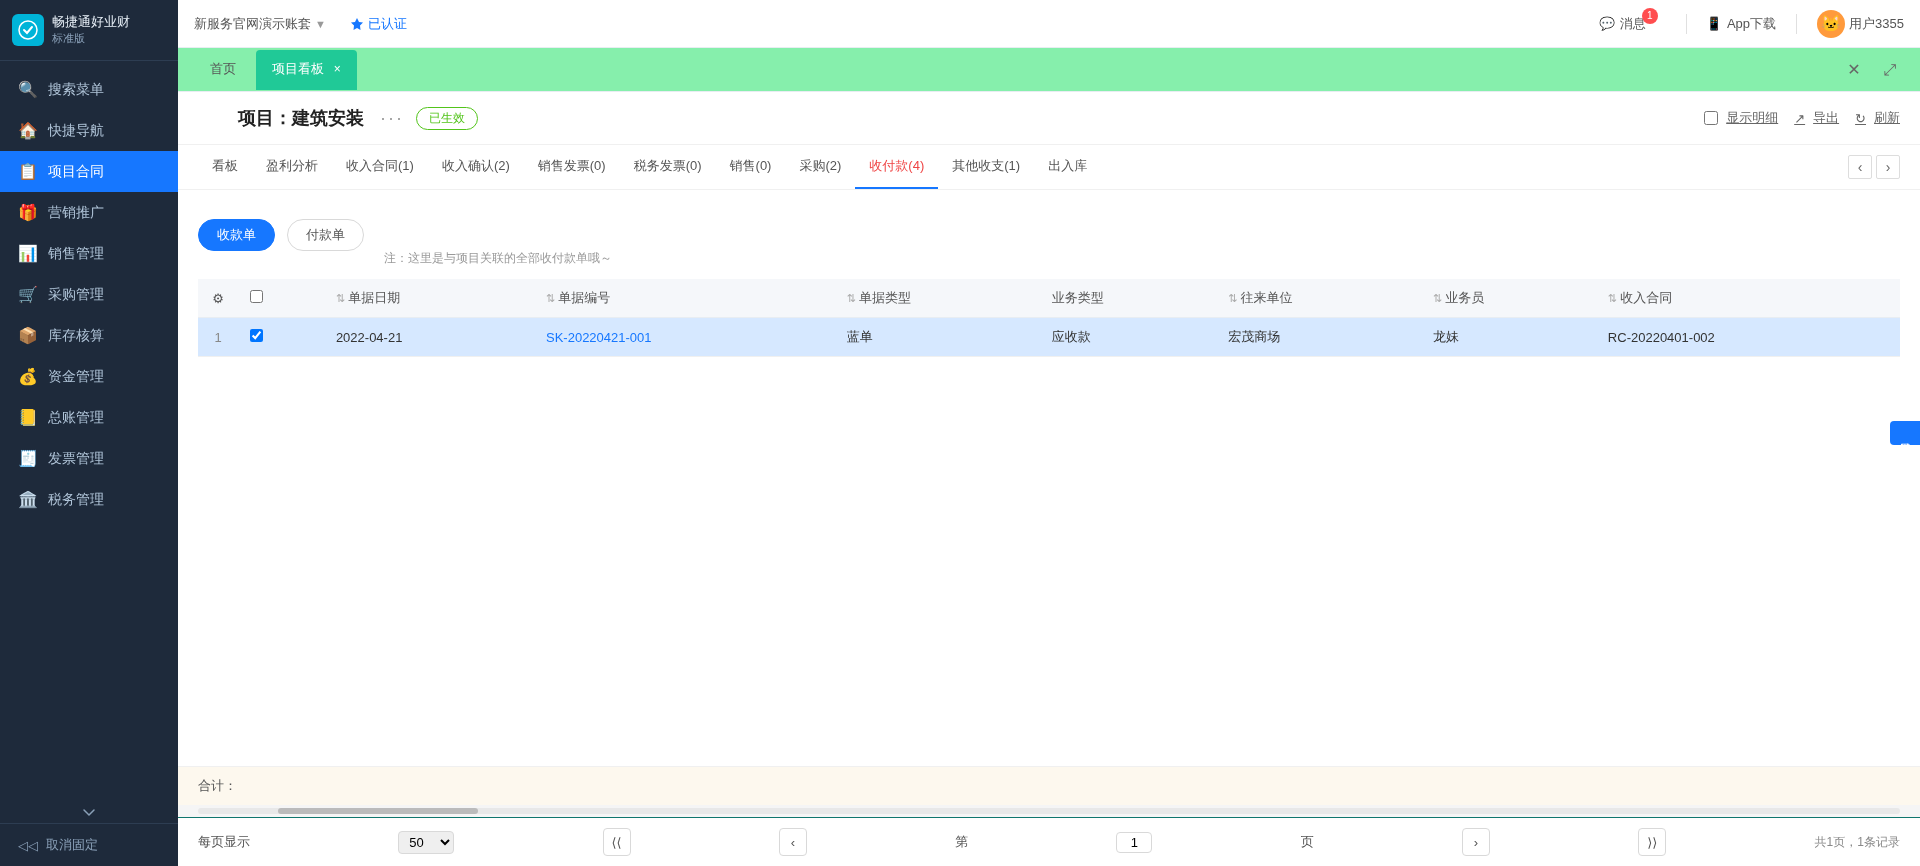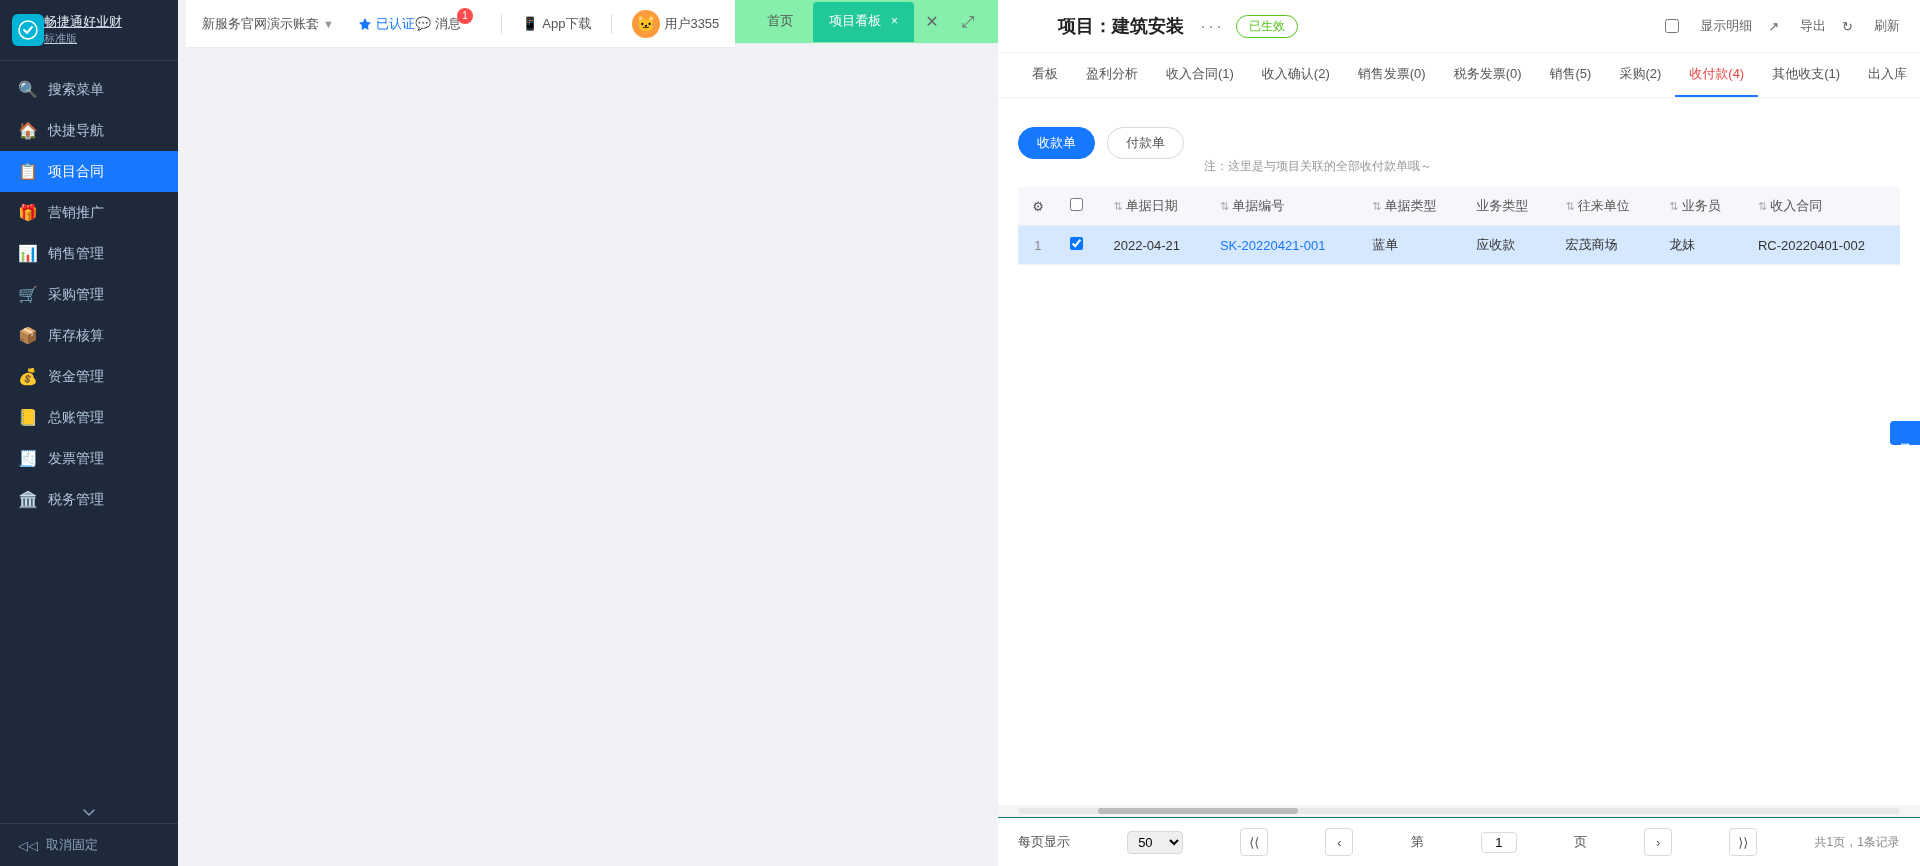--- a/index.html
+++ b/index.html
@@ -11,23 +11,23 @@
       min-width: 178px;
       background: #1e2a3b;
       color: #c8d4e0;
       display: flex;
       flex-direction: column;
       height: 100%;
     }
     .sidebar-header {
       display: flex;
       align-items: center;
+      gap: 8px;
       padding: 14px 12px;
       border-bottom: 1px solid #2d3d52;
-      text-decoration: underline;
     }
     .sidebar-logo {
       width: 32px;
       height: 32px;
       background: #00b4d8;
       border-radius: 6px;
       display: flex; align-items: center; justify-content: center;
       color: white; font-size: 14px; font-weight: bold;
     }
     .sidebar-title {
@@ -73,24 +73,23 @@
       align-items: center;
       justify-content: center;
       padding: 4px;
       color: #8aa0b8;
     }
 
     
     .main {
       flex: 1;
       display: flex;
-      flex-direction: row;
+      flex-direction: column;
       background: #f0f2f5;
       overflow: hidden;
-      padding-left: 8px;
     }
 
     
     .topbar {
       background: #ffffff;
       height: 48px;
       display: flex;
       align-items: center;
       padding: 0 16px;
       border-bottom: 1px solid #e8edf2;
@@ -233,24 +232,25 @@
     }
     .project-header-actions {
       margin-left: auto;
       display: flex;
       align-items: center;
       gap: 16px;
     }
     .header-action {
       display: flex;
       align-items: center;
-      gap: 21px;
+      gap: 8px;
       color: #666;
       font-size: 13px;
       cursor: pointer;
+      text-decoration: underline;
     }
     .header-checkbox {
       width: 14px; height: 14px;
       border: 1px solid #ccc;
       cursor: pointer;
     }
 
     
     .sub-tabs {
       display: flex;
@@ -604,21 +604,21 @@
     </div>
 
     <div class="sub-tabs">
 
       <div class="sub-tab">看板</div>
         <div class="sub-tab">盈利分析</div>
         <div class="sub-tab">收入合同(1)</div>
         <div class="sub-tab">收入确认(2)</div>
         <div class="sub-tab">销售发票(0)</div>
         <div class="sub-tab">税务发票(0)</div>
-        <div class="sub-tab">销售(5)</div>
+        <div class="sub-tab">销售(0)</div>
         <div class="sub-tab">采购(2)</div>
         <div class="sub-tab active">收付款(4)</div>
         <div class="sub-tab">其他收支(1)</div>
         <div class="sub-tab">出入库</div>
         <div class="sub-tabs-nav">
         <button class="sub-tabs-nav-btn">‹</button>
         <button class="sub-tabs-nav-btn">›</button>
       </div>
     </div>
 
@@ -670,20 +670,23 @@
     <td>蓝单</td>
     <td>应收款</td>
     <td>宏茂商场</td>
     <td>龙妹</td>
     <td>RC-20220401-002</td>
   </tr>
           </tbody>
       </table>
     </div>
 
+    <div class="table-footer">
+      <span>合计：</span>
+    </div>
 
     <div class="scrollbar-area">
       <div class="scrollbar-track">
         <div class="scrollbar-thumb"></div>
       </div>
     </div>
 
     <div class="pagination">
       <span>每页显示</span>
       <select class="page-size-select">

